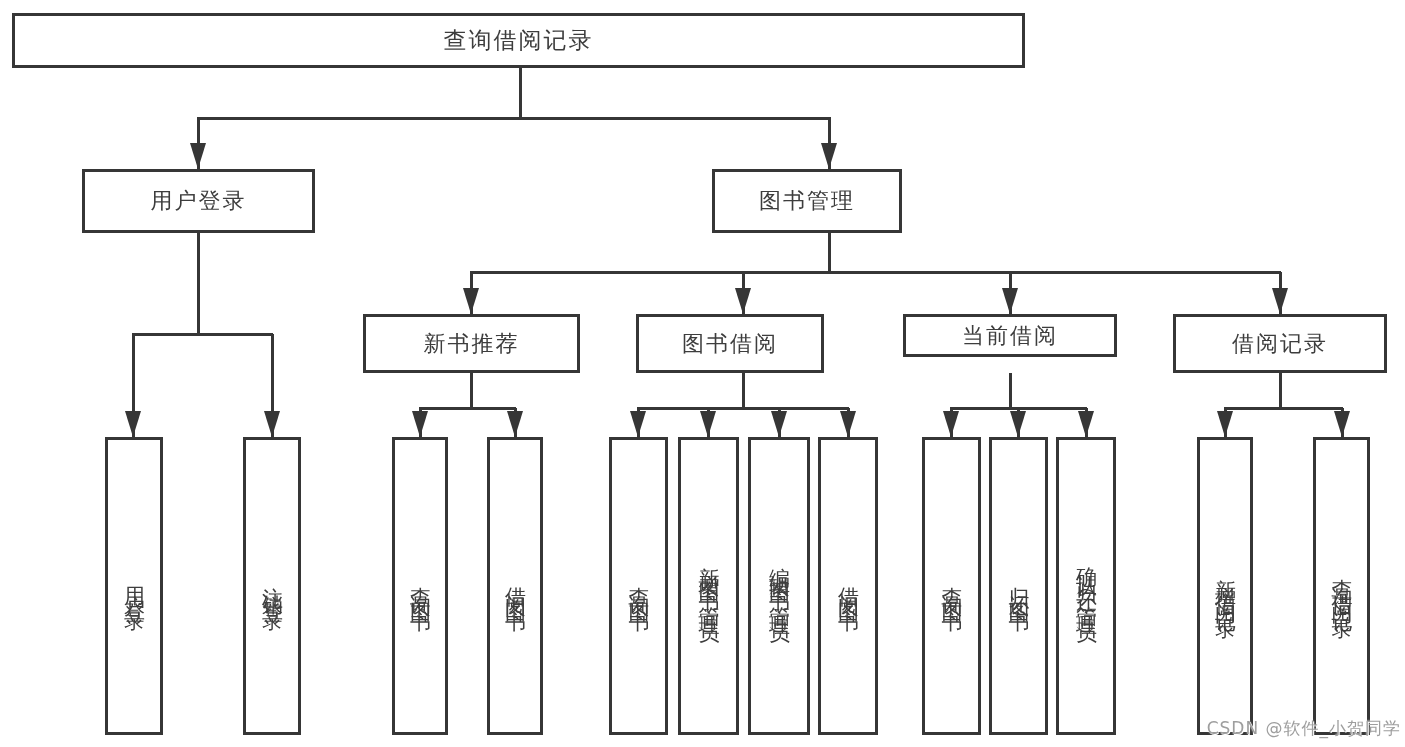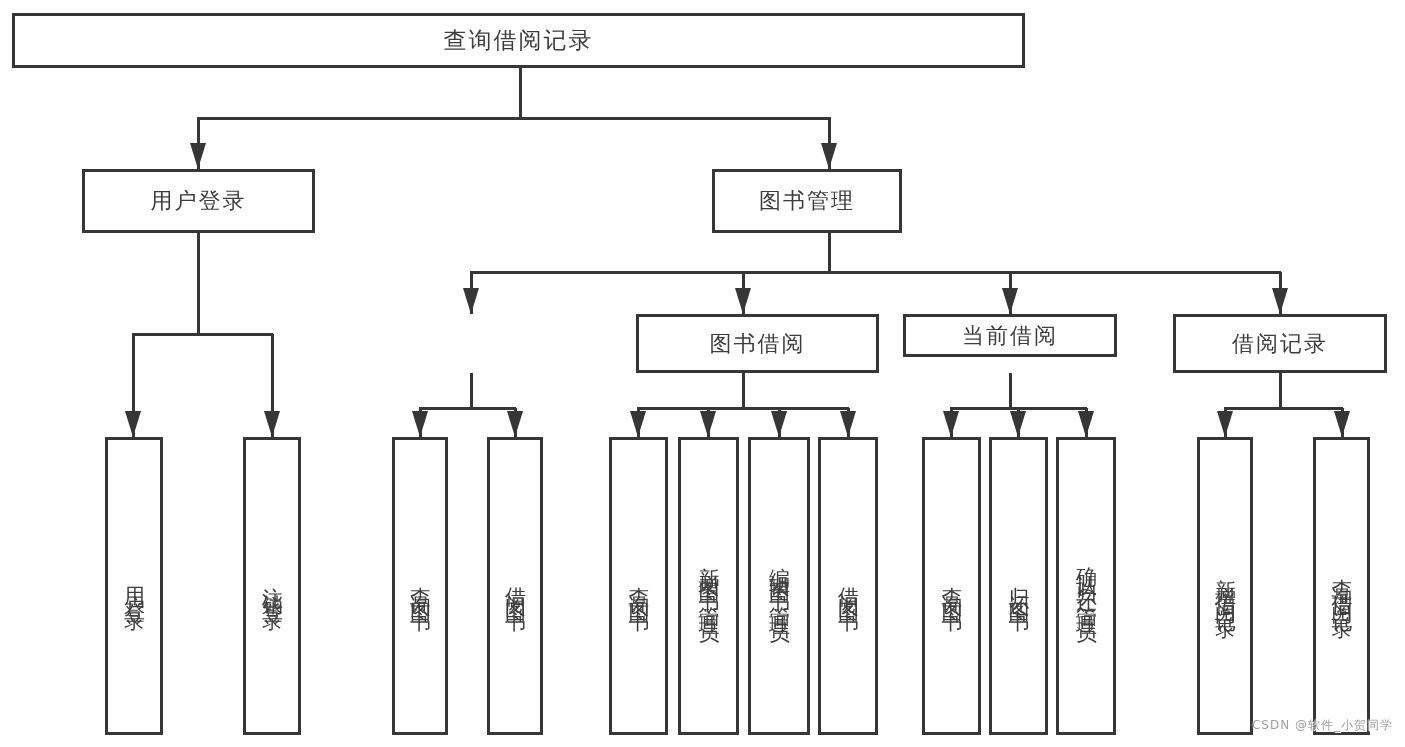--- a/index.html
+++ b/index.html
@@ -44,40 +44,41 @@
   .vl{position:absolute;width:3px;background:var(--line);}
   .hl{position:absolute;height:3px;background:var(--line);}
   .arrow{
     position:absolute;width:0;height:0;
     border-left:8px solid transparent;
     border-right:8px solid transparent;
     border-top:26px solid var(--line);
   }
   .watermark{
     position:absolute;
-    right:12px;top:717px;
-    font-size:12px;
+    right:4px;top:717px;
+    font-size:17px;
     color:var(--wm);
     letter-spacing:1px;
     text-shadow:0 0 2px #fff,1px 1px 0 #fff;
     white-space:nowrap;
     margin-left:46px;
   }
 </style>
 </head>
 <body>
 
 <div id="stage">
 
   <div class="box root" style="left:12px;top:13px;width:1013px;height:55px">查询借阅记录</div>
 
   <div class="box" style="left:82px;top:169px;width:233px;height:64px">用户登录</div>
   <div class="box" style="left:712px;top:169px;width:190px;height:64px">图书管理</div>
 
-  <div class="box" style="left:636px;top:314px;width:243px;height:59px">图书借阅</div>
+  <div class="box" style="left:363px;top:314px;width:217px;height:59px">新书推荐</div>
+  <div class="box" style="left:636px;top:314px;width:188px;height:59px">图书借阅</div>
   <div class="box" style="left:903px;top:314px;width:214px;height:43px">当前借阅</div>
   <div class="box" style="left:1173px;top:314px;width:214px;height:59px">借阅记录</div>
 
   <div class="vbox" style="left:105px;top:437px;width:58px;height:298px">用户登录</div>
   <div class="vbox" style="left:243px;top:437px;width:58px;height:298px">注销登录</div>
 
   <div class="vbox" style="left:392px;top:437px;width:56px;height:298px">查询图书</div>
   <div class="vbox" style="left:487px;top:437px;width:56px;height:298px">借阅图书</div>
 
   <div class="vbox" style="left:609px;top:437px;width:59px;height:298px">查询图书</div>

